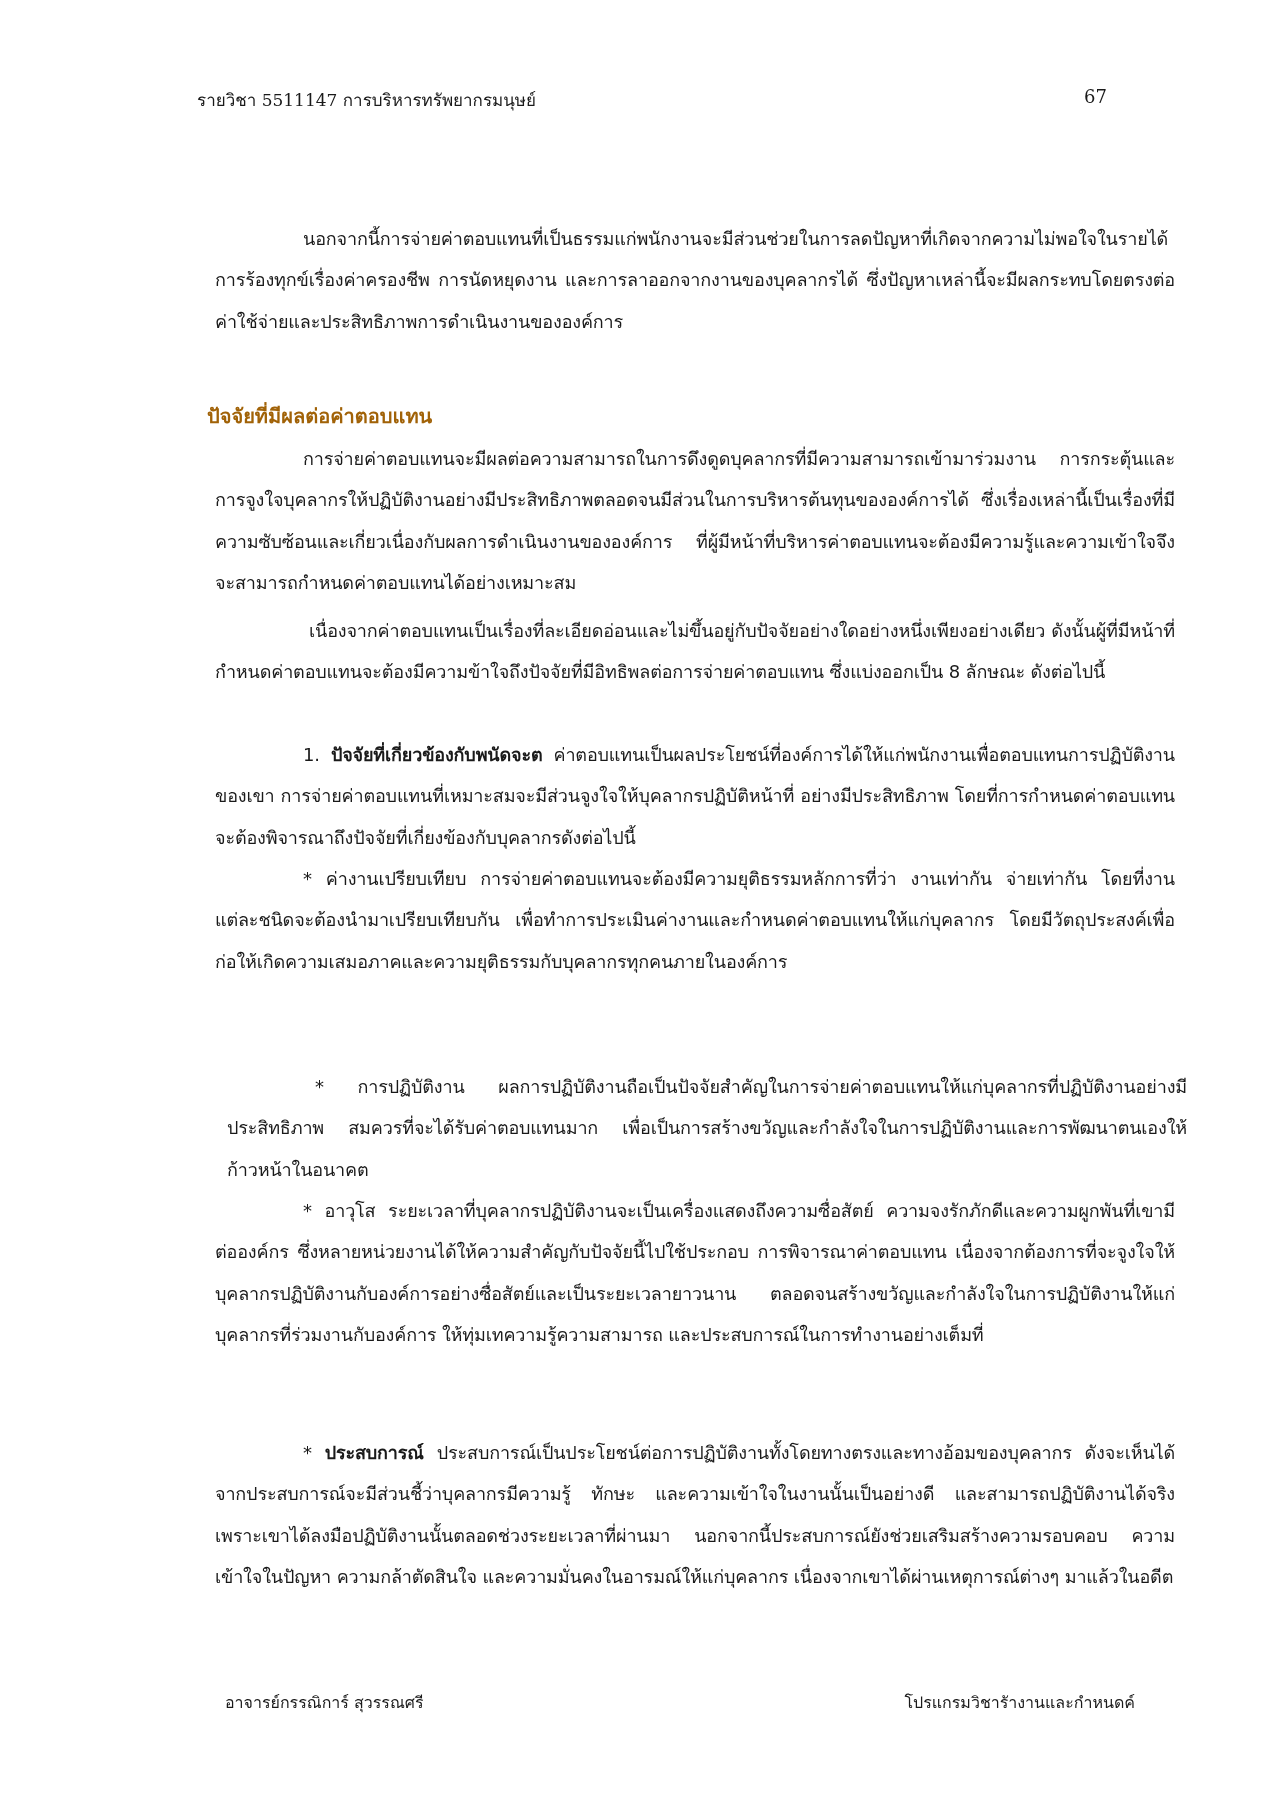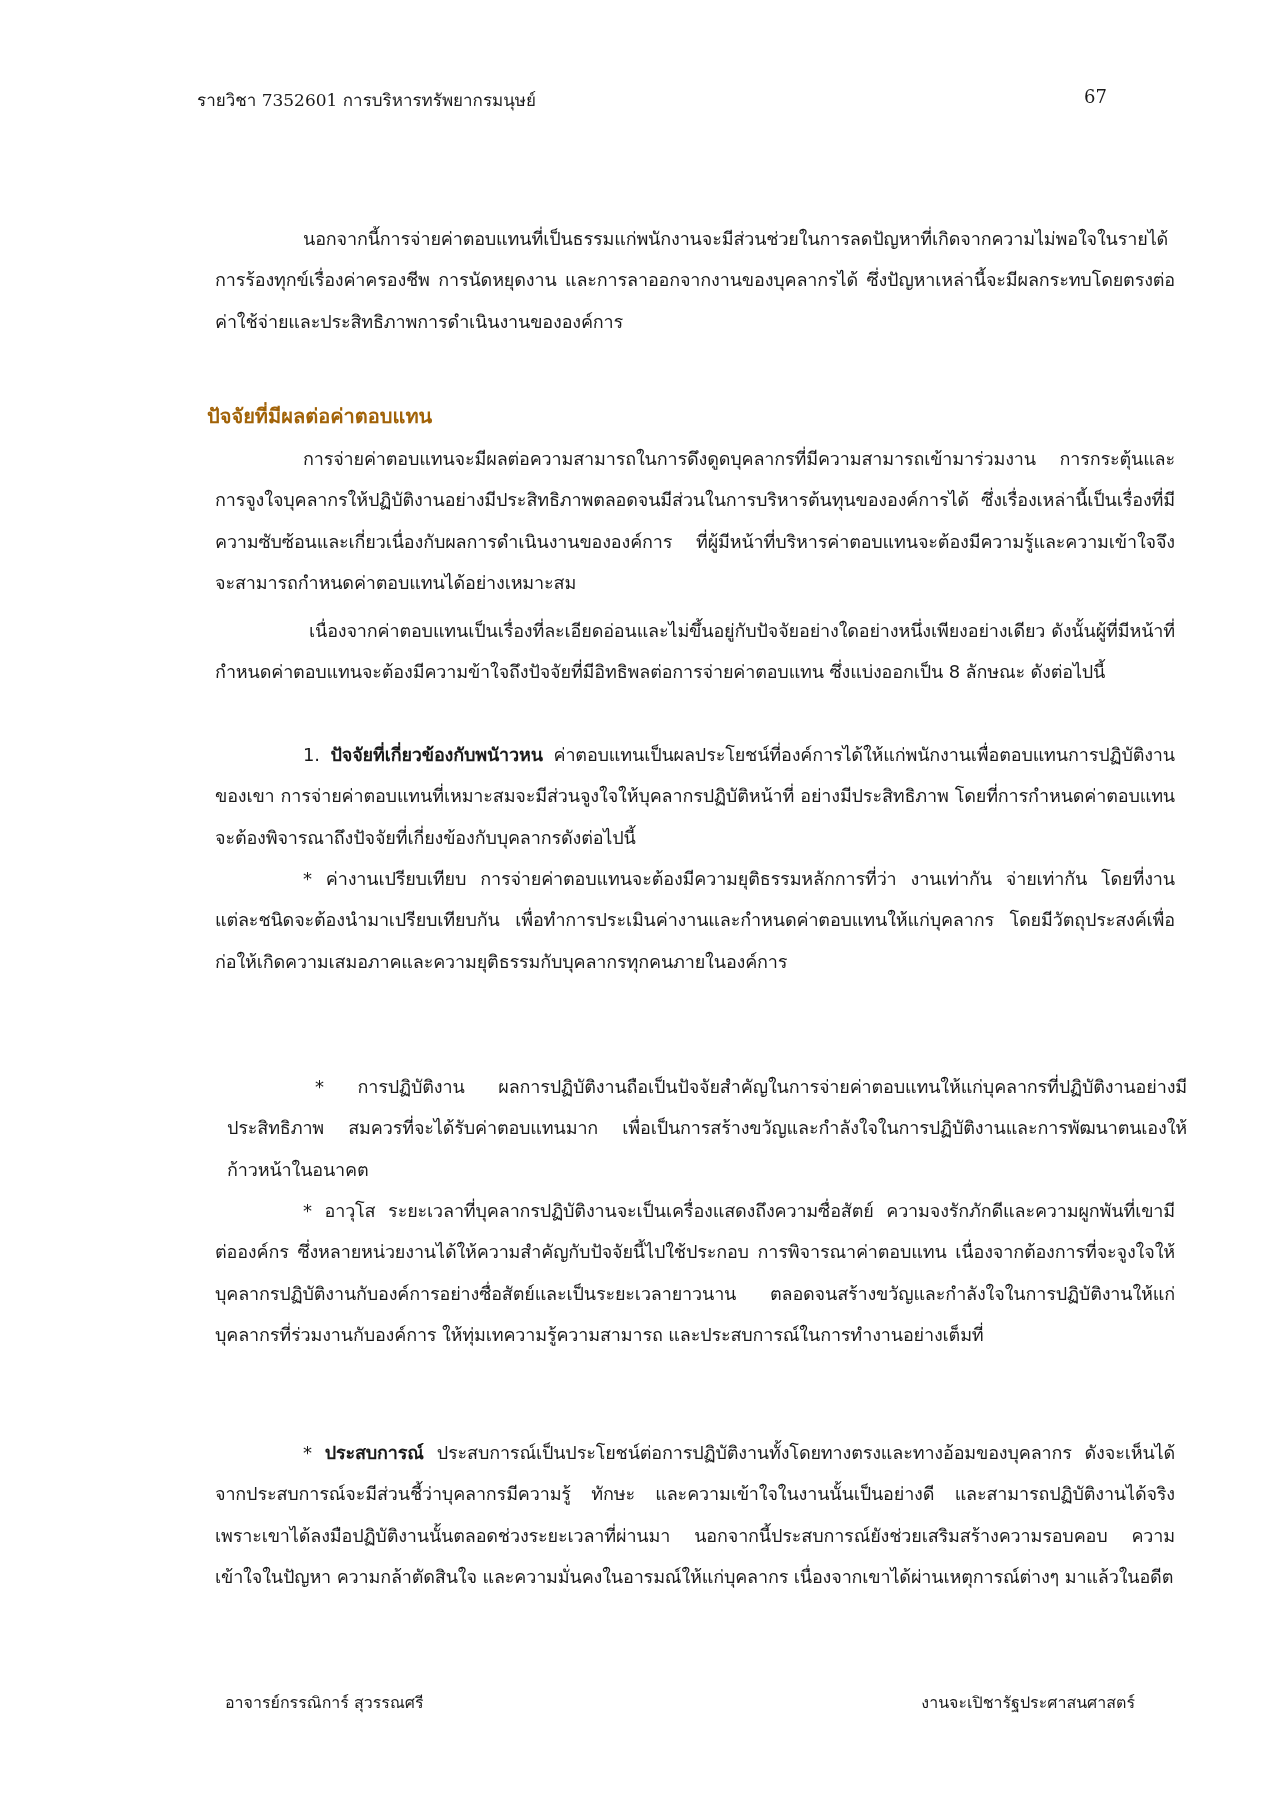--- a/index.html
+++ b/index.html
@@ -71,40 +71,40 @@
     font-size: 16px;
     margin-left: 28px;
   }
   .page-footer .author { position: absolute; left: 0; top: 0; }
   .page-footer .program { position: absolute; right: 0; top: 0; }
 </style>
 </head>
 <body>
 
 <div class="page-header">
-  <span class="course">รายวิชา  7352601  การบริหารทรัพยากรมนุษย์</span>
+  <span class="course">รายวิชา  5511147  การบริหารทรัพยากรมนุษย์</span>
   <span class="page-num">67</span>
 </div>
 
 <div class="content">
   <p class="para indent p1">นอกจากนี้การจ่ายค่าตอบแทนที่เป็นธรรมแก่พนักงานจะมีส่วนช่วยในการลดปัญหาที่เกิดจากความไม่พอใจในรายได้  การร้องทุกข์เรื่องค่าครองชีพ  การนัดหยุดงาน  และการลาออกจากงานของบุคลากรได้ ซึ่งปัญหาเหล่านี้จะมีผลกระทบโดยตรงต่อค่าใช้จ่ายและประสิทธิภาพการดำเนินงานขององค์การ</p>
 
   <h2 class="heading h1">ปัจจัยที่มีผลต่อค่าตอบแทน</h2>
 
   <p class="para indent p2">การจ่ายค่าตอบแทนจะมีผลต่อความสามารถในการดึงดูดบุคลากรที่มีความสามารถเข้ามาร่วมงาน การกระตุ้นและการจูงใจบุคลากรให้ปฏิบัติงานอย่างมีประสิทธิภาพตลอดจนมีส่วนในการบริหารต้นทุนขององค์การได้  ซึ่งเรื่องเหล่านี้เป็นเรื่องที่มีความซับซ้อนและเกี่ยวเนื่องกับผลการดำเนินงานขององค์การ  ที่ผู้มีหน้าที่บริหารค่าตอบแทนจะต้องมีความรู้และความเข้าใจจึงจะสามารถกำหนดค่าตอบแทนได้อย่างเหมาะสม</p>
 
   <p class="para indent2 p3">เนื่องจากค่าตอบแทนเป็นเรื่องที่ละเอียดอ่อนและไม่ขึ้นอยู่กับปัจจัยอย่างใดอย่างหนึ่งเพียงอย่างเดียว  ดังนั้นผู้ที่มีหน้าที่กำหนดค่าตอบแทนจะต้องมีความข้าใจถึงปัจจัยที่มีอิทธิพลต่อการจ่ายค่าตอบแทน ซึ่งแบ่งออกเป็น  8 ลักษณะ ดังต่อไปนี้</p>
 
-  <p class="para indent p4"><span>1.</span> <span class="b">ปัจจัยที่เกี่ยวข้องกับพนัาวหน</span><span>  ค่าตอบแทนเป็นผลประโยชน์ที่องค์การได้ให้แก่พนักงานเพื่อตอบแทนการปฏิบัติงานของเขา  การจ่ายค่าตอบแทนที่เหมาะสมจะมีส่วนจูงใจให้บุคลากรปฏิบัติหน้าที่ อย่างมีประสิทธิภาพ  โดยที่การกำหนดค่าตอบแทนจะต้องพิจารณาถึงปัจจัยที่เกี่ยงข้องกับบุคลากรดังต่อไปนี้</span></p>
+  <p class="para indent p4"><span>1.</span> <span class="b">ปัจจัยที่เกี่ยวข้องกับพนัดจะต</span><span>  ค่าตอบแทนเป็นผลประโยชน์ที่องค์การได้ให้แก่พนักงานเพื่อตอบแทนการปฏิบัติงานของเขา  การจ่ายค่าตอบแทนที่เหมาะสมจะมีส่วนจูงใจให้บุคลากรปฏิบัติหน้าที่ อย่างมีประสิทธิภาพ  โดยที่การกำหนดค่าตอบแทนจะต้องพิจารณาถึงปัจจัยที่เกี่ยงข้องกับบุคลากรดังต่อไปนี้</span></p>
 
   <p class="para indent p5">* ค่างานเปรียบเทียบ การจ่ายค่าตอบแทนจะต้องมีความยุติธรรมหลักการที่ว่า งานเท่ากัน จ่ายเท่ากัน โดยที่งานแต่ละชนิดจะต้องนำมาเปรียบเทียบกัน เพื่อทำการประเมินค่างานและกำหนดค่าตอบแทนให้แก่บุคลากร โดยมีวัตถุประสงค์เพื่อก่อให้เกิดความเสมอภาคและความยุติธรรมกับบุคลากรทุกคนภายในองค์การ</p>
 
   <p class="para indent p6">* การปฏิบัติงาน ผลการปฏิบัติงานถือเป็นปัจจัยสำคัญในการจ่ายค่าตอบแทนให้แก่บุคลากรที่ปฏิบัติงานอย่างมีประสิทธิภาพ สมควรที่จะได้รับค่าตอบแทนมาก เพื่อเป็นการสร้างขวัญและกำลังใจในการปฏิบัติงานและการพัฒนาตนเองให้ก้าวหน้าในอนาคต</p>
 
   <p class="para indent p7">*  อาวุโส ระยะเวลาที่บุคลากรปฏิบัติงานจะเป็นเครื่องแสดงถึงความซื่อสัตย์ ความจงรักภักดีและความผูกพันที่เขามีต่อองค์กร ซึ่งหลายหน่วยงานได้ให้ความสำคัญกับปัจจัยนี้ไปใช้ประกอบ การพิจารณาค่าตอบแทน เนื่องจากต้องการที่จะจูงใจให้บุคลากรปฏิบัติงานกับองค์การอย่างซื่อสัตย์และเป็นระยะเวลายาวนาน ตลอดจนสร้างขวัญและกำลังใจในการปฏิบัติงานให้แก่บุคลากรที่ร่วมงานกับองค์การ ให้ทุ่มเทความรู้ความสามารถ และประสบการณ์ในการทำงานอย่างเต็มที่</p>
 
   <p class="para indent p8"><span>* </span><span class="b">ประสบการณ์</span><span>  ประสบการณ์เป็นประโยชน์ต่อการปฏิบัติงานทั้งโดยทางตรงและทางอ้อมของบุคลากร  ดังจะเห็นได้จากประสบการณ์จะมีส่วนชี้ว่าบุคลากรมีความรู้  ทักษะ  และความเข้าใจในงานนั้นเป็นอย่างดี  และสามารถปฏิบัติงานได้จริงเพราะเขาได้ลงมือปฏิบัติงานนั้นตลอดช่วงระยะเวลาที่ผ่านมา นอกจากนี้ประสบการณ์ยังช่วยเสริมสร้างความรอบคอบ  ความเข้าใจในปัญหา  ความกล้าตัดสินใจ  และความมั่นคงในอารมณ์ให้แก่บุคลากร  เนื่องจากเขาได้ผ่านเหตุการณ์ต่างๆ มาแล้วในอดีต</span></p>
 </div>
 
 <div class="page-footer">
   <span class="author">อาจารย์กรรณิการ์  สุวรรณศรี</span>
-  <span class="program">งานจะเปิชารัฐประศาสนศาสตร์</span>
+  <span class="program">โปรแกรมวิชารัางานและกำหนดค์</span>
 </div>
 
 </body></html>

